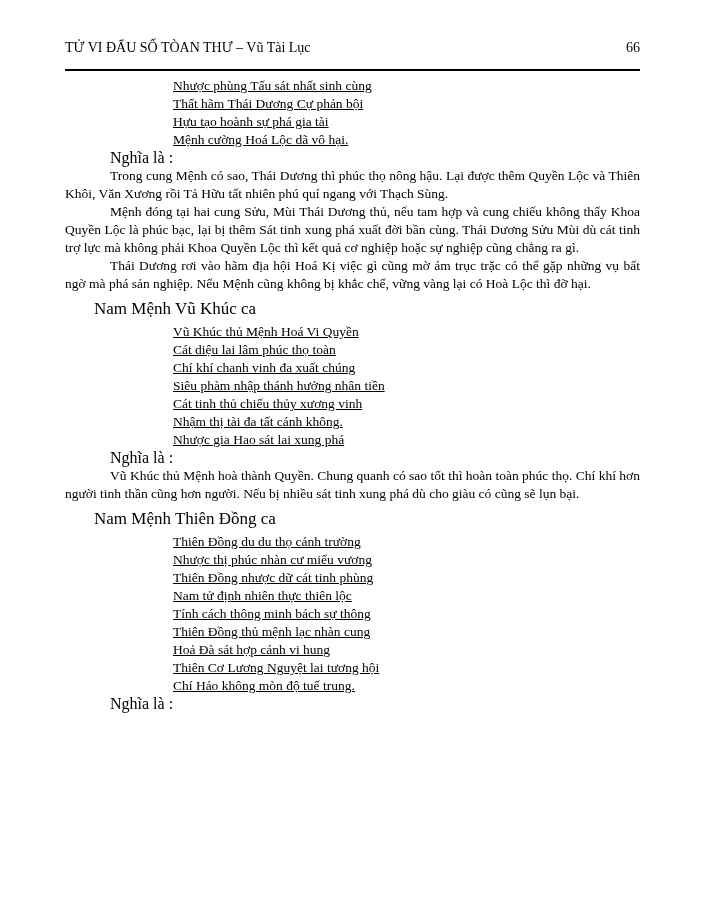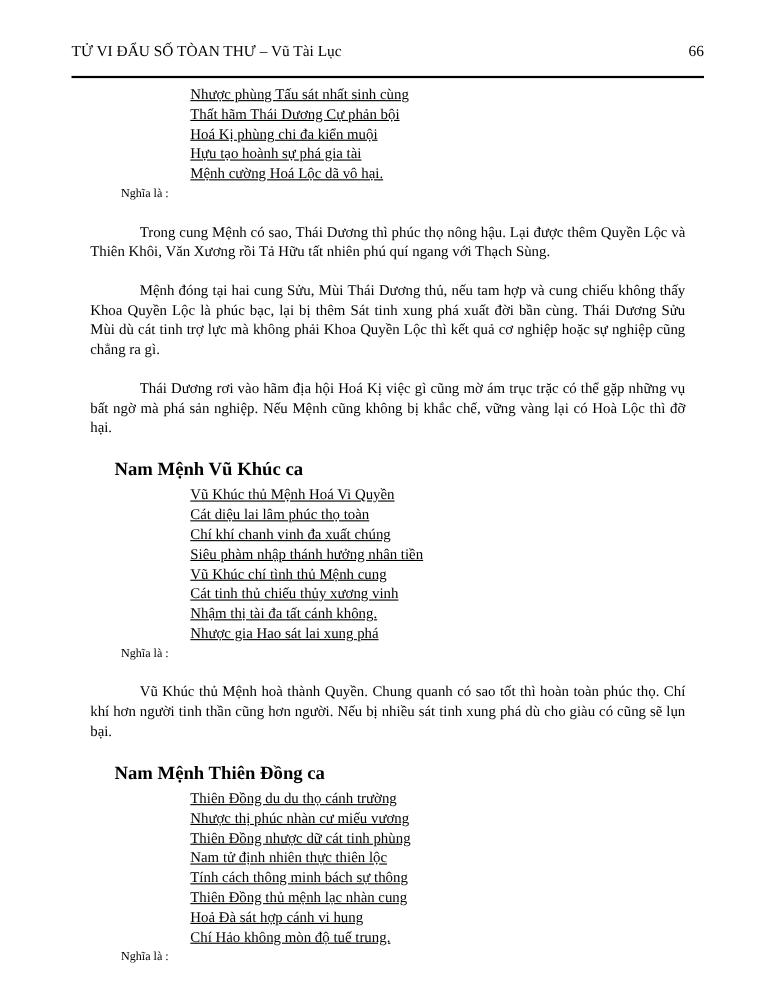--- a/index.html
+++ b/index.html
@@ -37,86 +37,85 @@
   .vline {
     margin-left: 108px;
     font-size: 13.5px;
     line-height: 18px;
     white-space: nowrap;
     text-decoration: underline;
   }
   .meaning {
     margin: 0;
     text-indent: 45px;
-    font-size: 11px;
+    font-size: 16px;
     line-height: 18px;
   }
   .para {
-    margin: 17px;
+    margin: 0;
     text-indent: 45px;
     text-align: justify;
     font-size: 13.5px;
     line-height: 18px;
   }
   .heading {
-    margin: 4px 0 2px 39px;
+    margin: 4px 0 2px 29px;
     font-size: 17px;
-    font-weight: bold;
+    font-weight: normal;
     line-height: 24px;
   }
 </style>
 </head>
 <body>
 
 <div class="page">
 
   <div class="header">
     <span>TỬ VI ĐẨU SỐ TÒAN THƯ – Vũ Tài Lục</span>
     <span>66</span>
   </div>
 
   <hr class="rule">
 
   <div>
     <div class="vline">Nhược phùng Tấu sát nhất sinh cùng</div>
     <div class="vline">Thất hãm Thái Dương Cự phản bội</div>
-    <div class="vline">Hoá Kị phùng chi đa kiển muội</div>
     <div class="vline">Hựu tạo hoành sự phá gia tài</div>
     <div class="vline">Mệnh cường Hoá Lộc dã vô hại.</div>
   </div>
 
   <p class="meaning">Nghĩa là :</p>
   <p class="para">Trong cung Mệnh có sao, Thái Dương thì phúc thọ nông hậu. Lại được thêm Quyền Lộc và Thiên Khôi, Văn Xương rồi Tả Hữu tất nhiên phú quí ngang với Thạch Sùng.</p>
   <p class="para">Mệnh đóng tại hai cung Sửu, Mùi Thái Dương thủ, nếu tam hợp và cung chiếu không thấy Khoa Quyền Lộc là phúc bạc, lại bị thêm Sát tinh xung phá xuất đời bần cùng. Thái Dương Sửu Mùi dù cát tinh trợ lực mà không phải Khoa Quyền Lộc thì kết quả cơ nghiệp hoặc sự nghiệp cũng chẳng ra gì.</p>
   <p class="para">Thái Dương rơi vào hãm địa hội Hoá Kị việc gì cũng mờ ám trục trặc có thể gặp những vụ bất ngờ mà phá sản nghiệp. Nếu Mệnh cũng không bị khắc chế, vững vàng lại có Hoà Lộc thì đỡ hại.</p>
 
   <h2 class="heading">Nam Mệnh Vũ Khúc ca</h2>
 
   <div>
     <div class="vline">Vũ Khúc thủ Mệnh Hoá Vi Quyền</div>
     <div class="vline">Cát diệu lai lâm phúc thọ toàn</div>
     <div class="vline">Chí khí chanh vinh đa xuất chúng</div>
     <div class="vline">Siêu phàm nhập thánh hưởng nhân tiền</div>
-    <div class="vline">Vũ Khúc chí tình thủ Mệnh cung</div>
     <div class="vline">Cát tinh thủ chiếu thủy xương vinh</div>
     <div class="vline">Nhậm thị tài đa tất cánh không.</div>
     <div class="vline">Nhược gia Hao sát lai xung phá</div>
   </div>
 
   <p class="meaning">Nghĩa là :</p>
   <p class="para">Vũ Khúc thủ Mệnh hoà thành Quyền. Chung quanh có sao tốt thì hoàn toàn phúc thọ. Chí khí hơn người tinh thần cũng hơn người. Nếu bị nhiều sát tinh xung phá dù cho giàu có cũng sẽ lụn bại.</p>
 
   <h2 class="heading">Nam Mệnh Thiên Đồng ca</h2>
 
   <div>
     <div class="vline">Thiên Đồng du du thọ cánh trường</div>
     <div class="vline">Nhược thị phúc nhàn cư miếu vương</div>
     <div class="vline">Thiên Đồng nhược dữ cát tinh phùng</div>
     <div class="vline">Nam tử định nhiên thực thiên lộc</div>
     <div class="vline">Tính cách thông minh bách sự thông</div>
     <div class="vline">Thiên Đồng thủ mệnh lạc nhàn cung</div>
     <div class="vline">Hoả Đà sát hợp cánh vi hung</div>
+    <div class="vline">Thiên Cơ Lương Nguyệt lai tương hội</div>
     <div class="vline">Chí Hảo không mòn độ tuế trung.</div>
   </div>
 
   <p class="meaning">Nghĩa là :</p>
 
 </div>
 
 </body></html>

